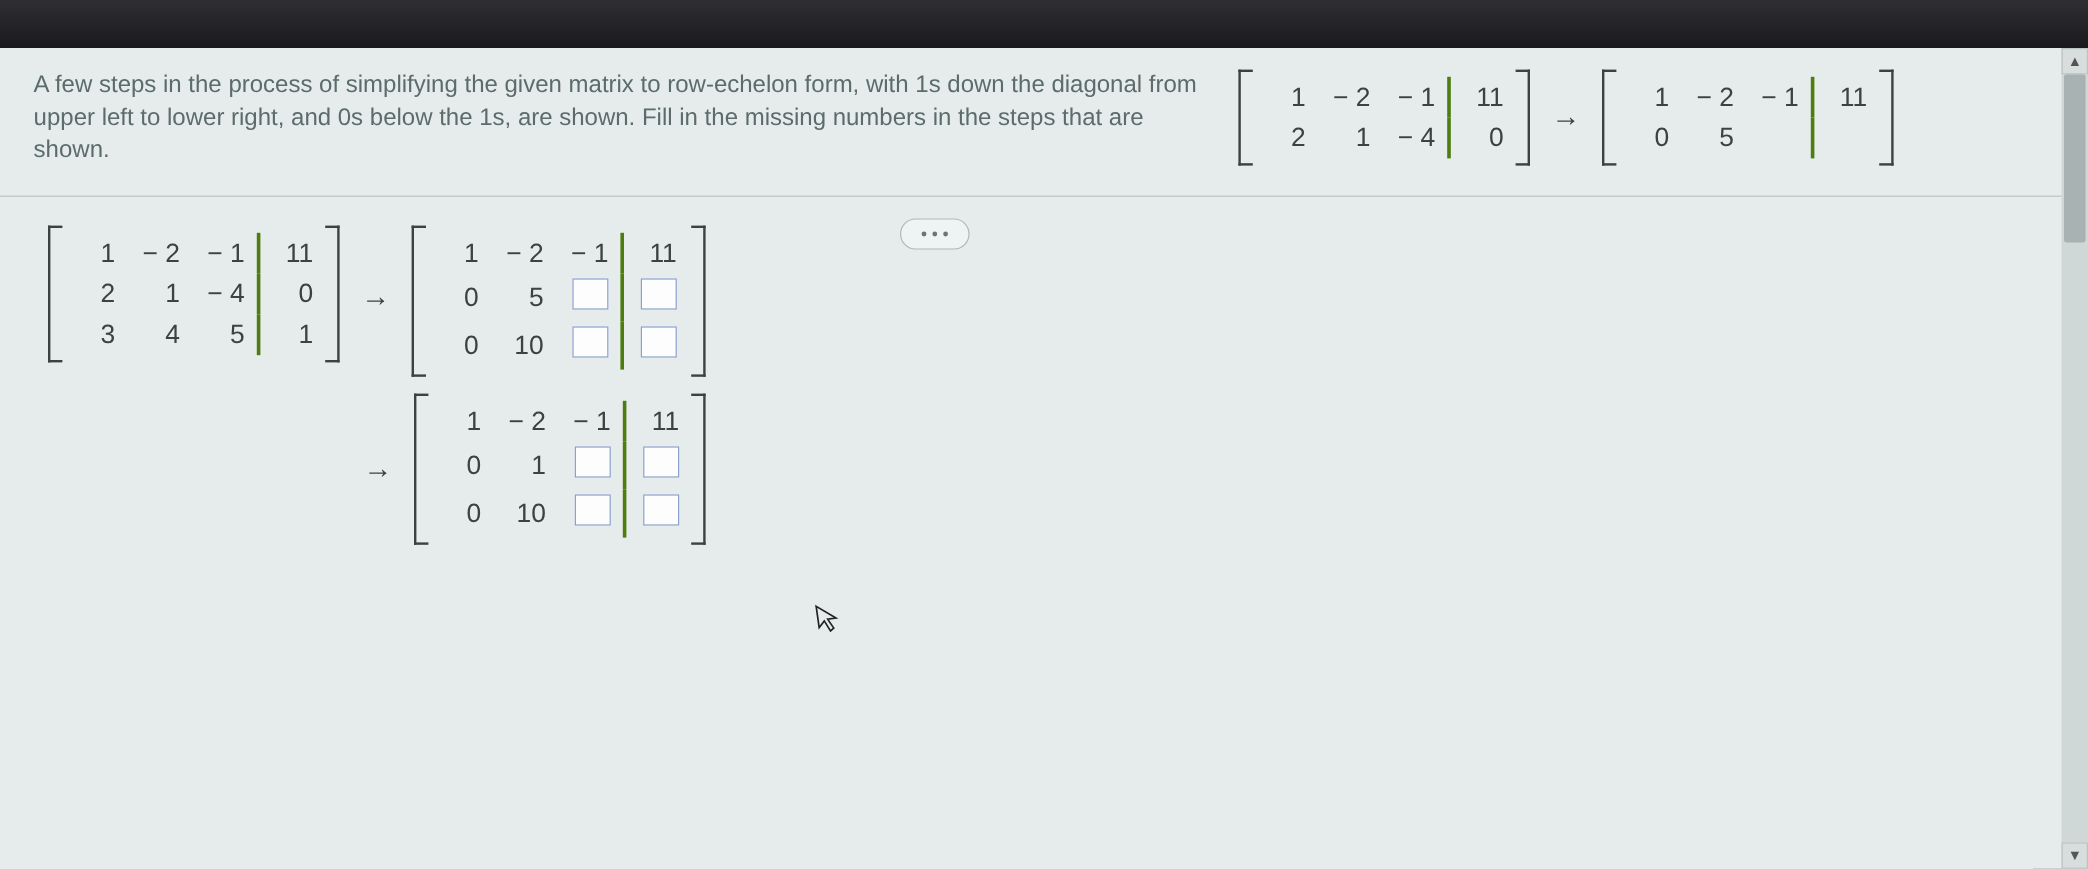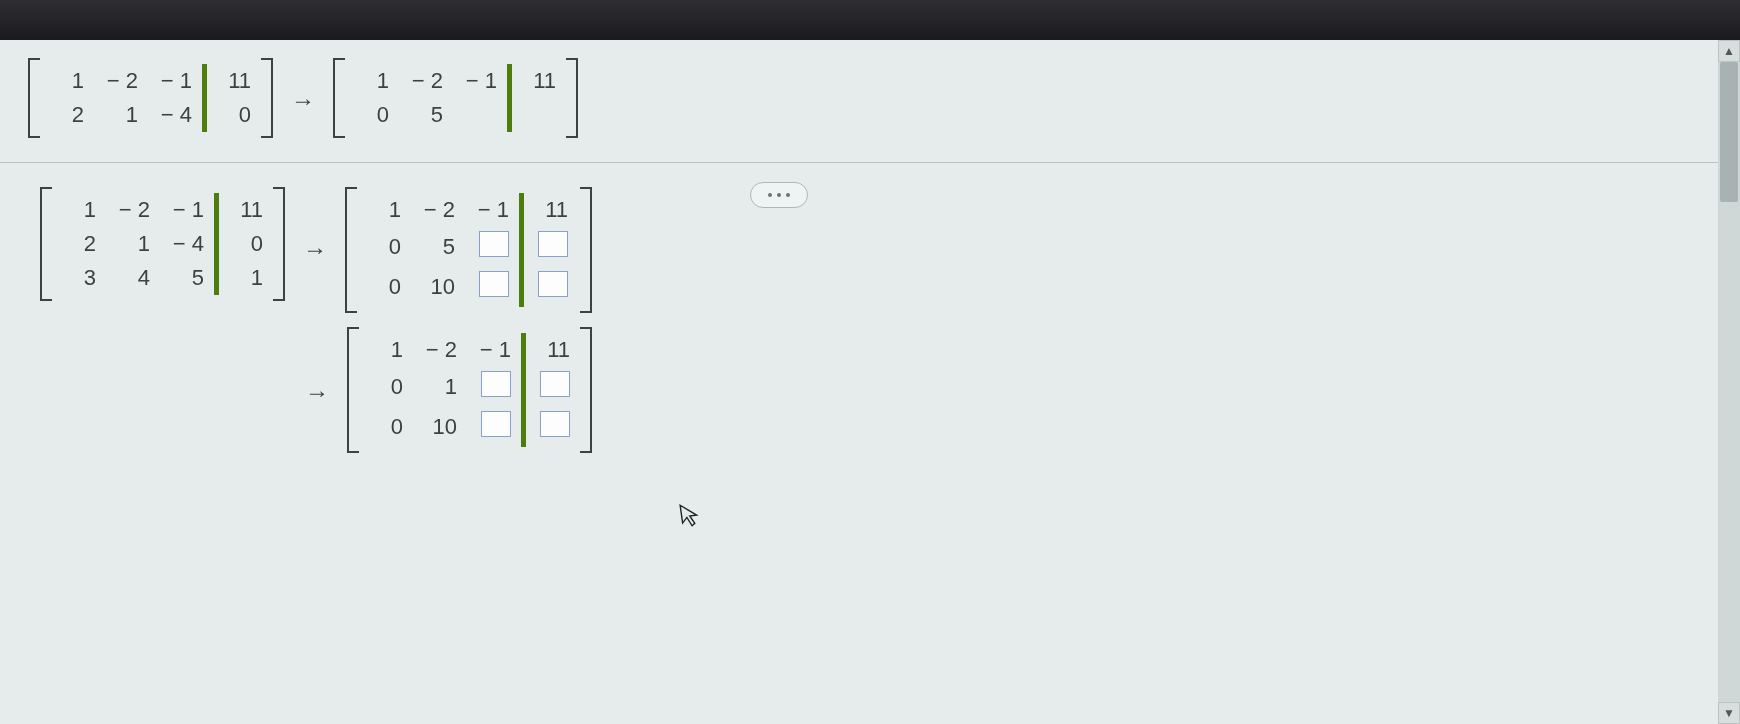--- a/index.html
+++ b/index.html
@@ -114,21 +114,21 @@
     border-collapse: collapse;
   }
   td.mcell {
     text-align: right;
     padding: 4px 10px;
     font-size: 22px;
     color: #3a4242;
     min-width: 34px;
   }
   td.augsep {
-    border-left: 5px solid #4d7c0f;
+    border-left: 3px solid #4d7c0f;
   }
   .arrow {
     font-size: 24px;
     color: #3a4242;
   }
   .ellipsis-pill {
     position: absolute;
     left: 750px;
     top: 142px;
     width: 56px;
@@ -191,20 +191,21 @@
 </style>
 </head>
 <body>
 
 <div class="window-frame">
   <div class="titlebar"></div>
 
   <div class="content-scroll">
 
     <div class="problem-header">
+      <div class="prompt-text">A few steps in the process of simplifying the given matrix to row-echelon form, with 1s down the diagonal from upper left to lower right, and 0s below the 1s, are shown. Fill in the missing numbers in the steps that are shown.</div>
 
       <div class="header-matrices">
 
         <div class="matrix">
           <table class="mtbl">
             <tbody>
                 <tr>
               <td class="mcell">1</td>
               <td class="mcell">− 2</td>
               <td class="mcell">− 1</td>

